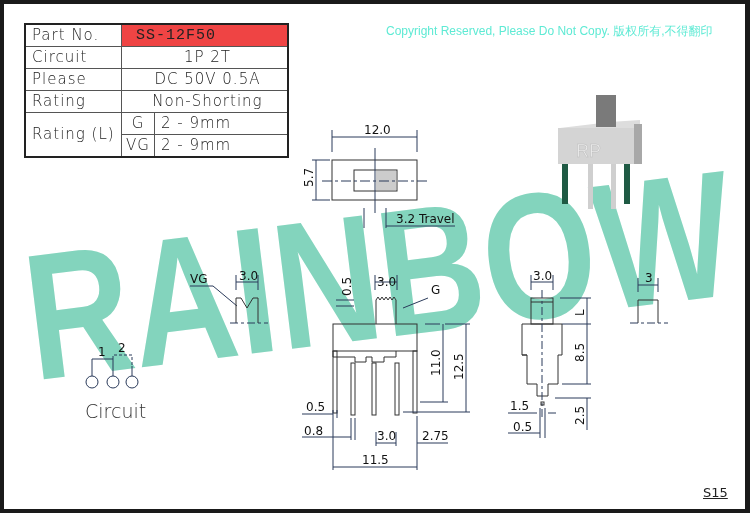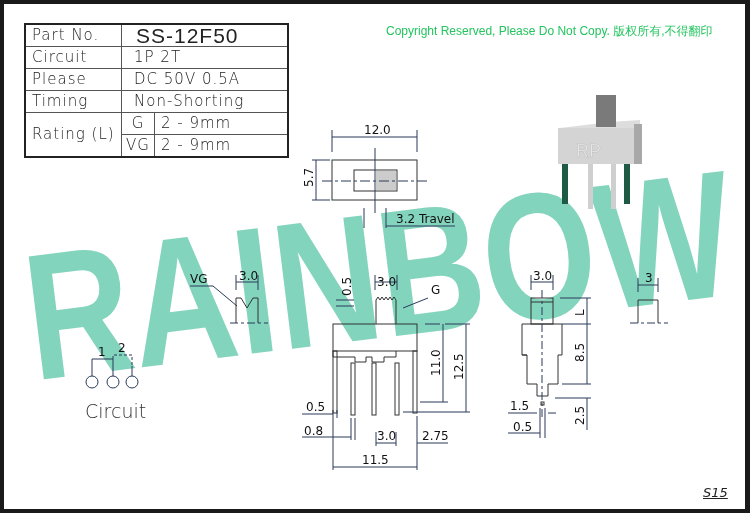--- a/index.html
+++ b/index.html
@@ -1,25 +1,25 @@
 <!DOCTYPE html>
 <html><head>
 <meta charset="utf-8">
 <style>
   html, body { margin:0; padding:0; background:#1a1a1a; }
   body { width:750px; height:513px; position:relative; overflow:hidden; font-family:"Liberation Sans", sans-serif; }
   .sheet { position:absolute; left:4px; top:4px; width:741px; height:505px; background:#fff; }
   .spec-table { position:absolute; left:24px; top:23px; border-collapse:collapse; border:2px solid #222; font-family:"DejaVu Sans", sans-serif; font-size:15px; color:#222; letter-spacing:1px; }
   .spec-table td { border:1px solid #555; padding:0 6px; height:21px; line-height:21px; font-weight:300; }
   .spec-table td.lab { width:83px; }
-  .spec-table td.partno { background:#ffffff; font-family:Liberation Sans, sans-serif; font-size:21px; padding-left:14px; }
-  .spec-table td.val { padding-left:12px; }
+  .spec-table td.partno { background:#ef4444; font-family:Liberation Mono, monospace; font-size:15px; padding-left:14px; }
+  .spec-table td.val { padding-left:12px;text-align:center; }
   .spec-table td.sub { width:12px; text-align:center; padding:0 4px; }
-  .copyright { position:absolute; left:386px; top:23px; font-size:12px; color:#22c55e; white-space:nowrap; }
-  .sheet-no { position:absolute; left:703px; top:485px; font-family:"DejaVu Sans", sans-serif; font-size:13px; color:#222; text-decoration:underline;font-style:italic; }
+  .copyright { position:absolute; left:386px; top:23px; font-size:12px; color:#5eead4; white-space:nowrap; }
+  .sheet-no { position:absolute; left:703px; top:485px; font-family:"DejaVu Sans", sans-serif; font-size:13px; color:#222; text-decoration:underline; }
   svg.drawing { position:absolute; left:0; top:0; }
   .dim { font-family:"DejaVu Sans", sans-serif; font-size:12px; fill:#111; }
   .circuit-label { position:absolute; left:85px; top:400px; font-family:"DejaVu Sans", sans-serif; font-size:19px; font-weight:300; color:#333; }
 </style>
 </head>
 <body>
 
 <div class="sheet"></div>
 
 <svg class="drawing" width="750" height="513">
@@ -182,21 +182,21 @@
   </tr>
   <tr>
     <td class="lab">Circuit</td>
     <td class="val" colspan="2">1P 2T</td>
   </tr>
   <tr>
     <td class="lab">Please</td>
     <td class="val" colspan="2">DC 50V 0.5A</td>
   </tr>
   <tr>
-    <td class="lab">Timing</td>
+    <td class="lab">Rating</td>
     <td class="val" colspan="2">Non-Shorting</td>
   </tr>
   <tr>
     <td class="lab" rowspan="2">Rating (L)</td>
     <td class="sub">G</td>
     <td style="width:120px">2 - 9mm</td>
   </tr>
   <tr>
     <td class="sub">VG</td>
     <td>2 - 9mm</td>

